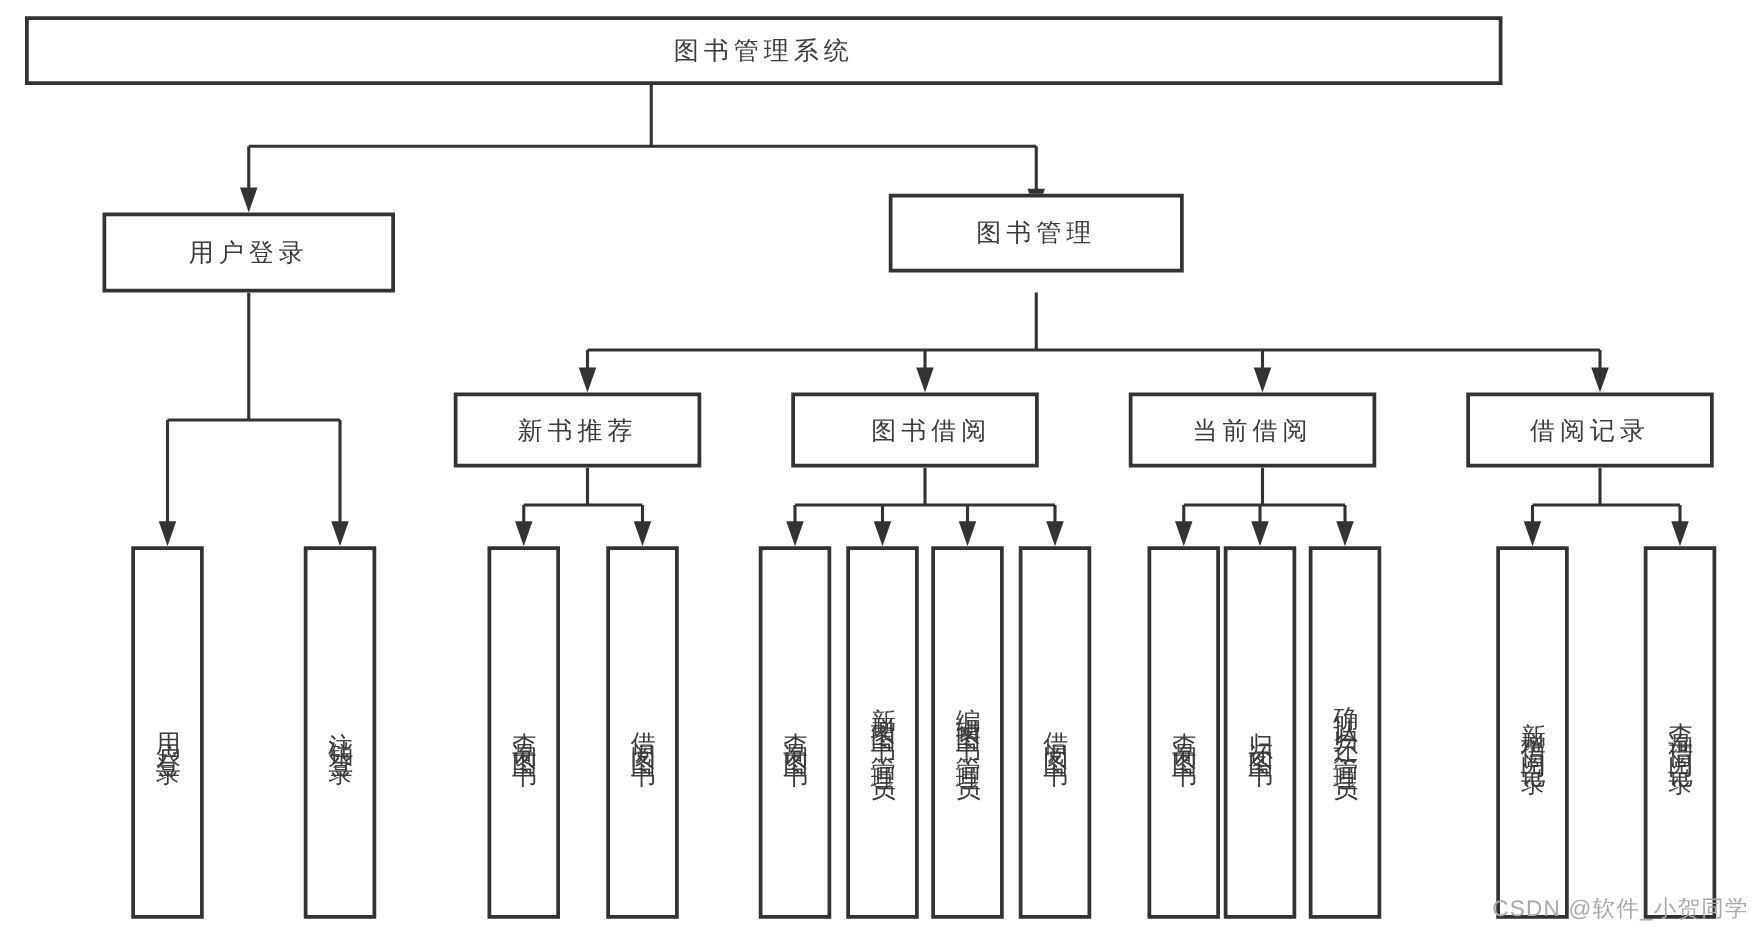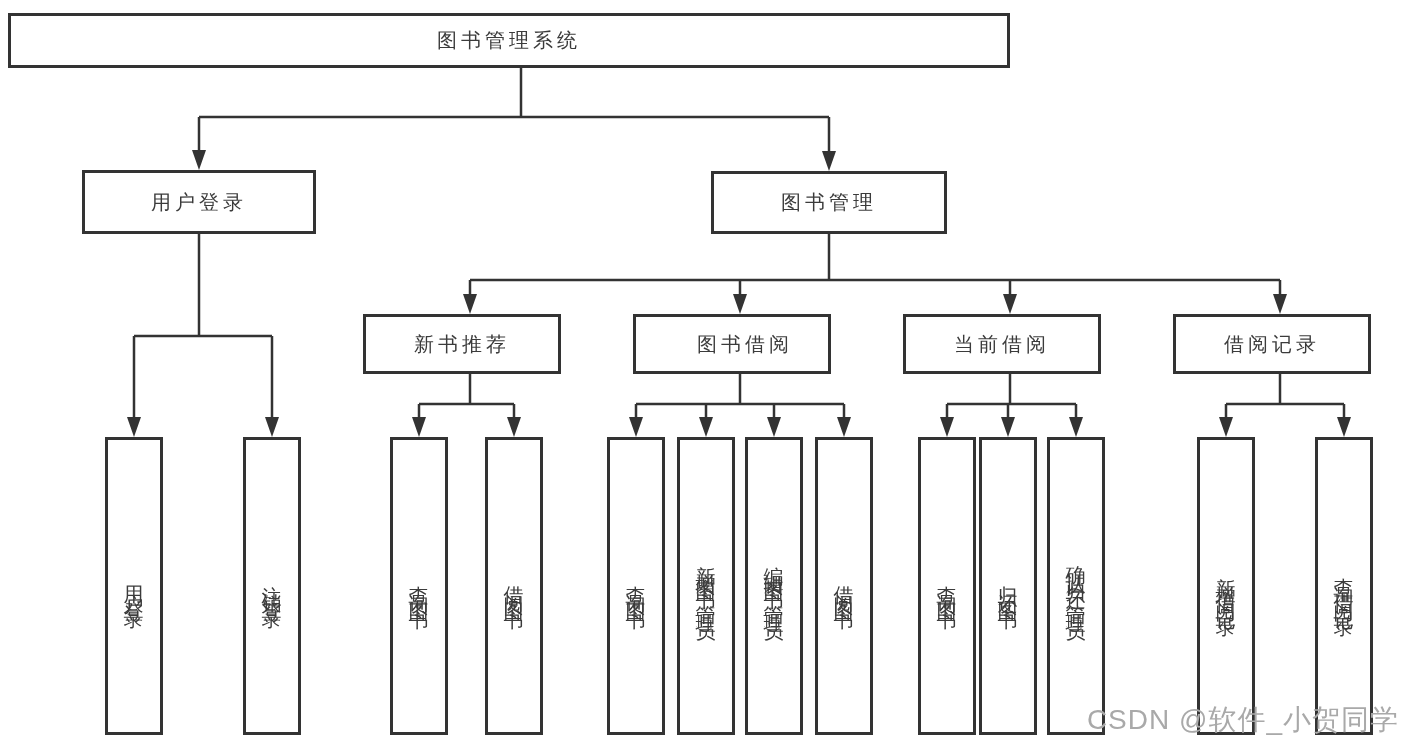--- a/index.html
+++ b/index.html
@@ -34,21 +34,21 @@
   .leaf .vtext{
     writing-mode:vertical-rl;
     text-orientation:mixed;
     letter-spacing:8px;
     font-size:20px;
     line-height:1;
     max-height:286px;
   }
   #watermark{
     position:absolute;right:6px;bottom:8px;
-    color:var(--wm);font-size:28px;letter-spacing:1px;
+    color:var(--wm);font-size:18px;letter-spacing:1px;
     z-index:5;white-space:nowrap;
   }
 </style>
 </head>
 <body>
 
 <div id="stage">
 
   <svg id="connectors" viewBox="0 0 1405 747" xmlns="http://www.w3.org/2000/svg">
 
@@ -104,24 +104,24 @@
     <path class="arrow" d="M699 417 H713 L706 437 Z"></path>
     <path class="arrow" d="M767 417 H781 L774 437 Z"></path>
     <path class="arrow" d="M837 417 H851 L844 437 Z"></path>
     <path class="arrow" d="M940 417 H954 L947 437 Z"></path>
     <path class="arrow" d="M1001 417 H1015 L1008 437 Z"></path>
     <path class="arrow" d="M1069 417 H1083 L1076 437 Z"></path>
     <path class="arrow" d="M1219 417 H1233 L1226 437 Z"></path>
     <path class="arrow" d="M1337 417 H1351 L1344 437 Z"></path>
   </svg>
 
-  <div class="box" style="left:8px;top:13px;width:1002px;height:55px;">图书管理系统</div>
+  <div class="box" style="left:20px;top:13px;width:1182px;height:55px;">图书管理系统</div>
 
   <div class="box" style="left:82px;top:170px;width:234px;height:64px;">用户登录</div>
-  <div class="box" style="left:711px;top:171px;width:236px;height:63px;">图书管理</div>
+  <div class="box" style="left:711px;top:155px;width:236px;height:63px;">图书管理</div>
 
   <div class="box l3" style="left:363px;">新书推荐</div>
   <div class="box l3" style="left:633px;padding-left:26px;">图书借阅</div>
   <div class="box l3" style="left:903px;">当前借阅</div>
   <div class="box l3" style="left:1173px;">借阅记录</div>
 
   <div class="box leaf" style="left:105px;">
     <span class="vtext">用户登录</span>
   </div>
   <div class="box leaf" style="left:243px;">

